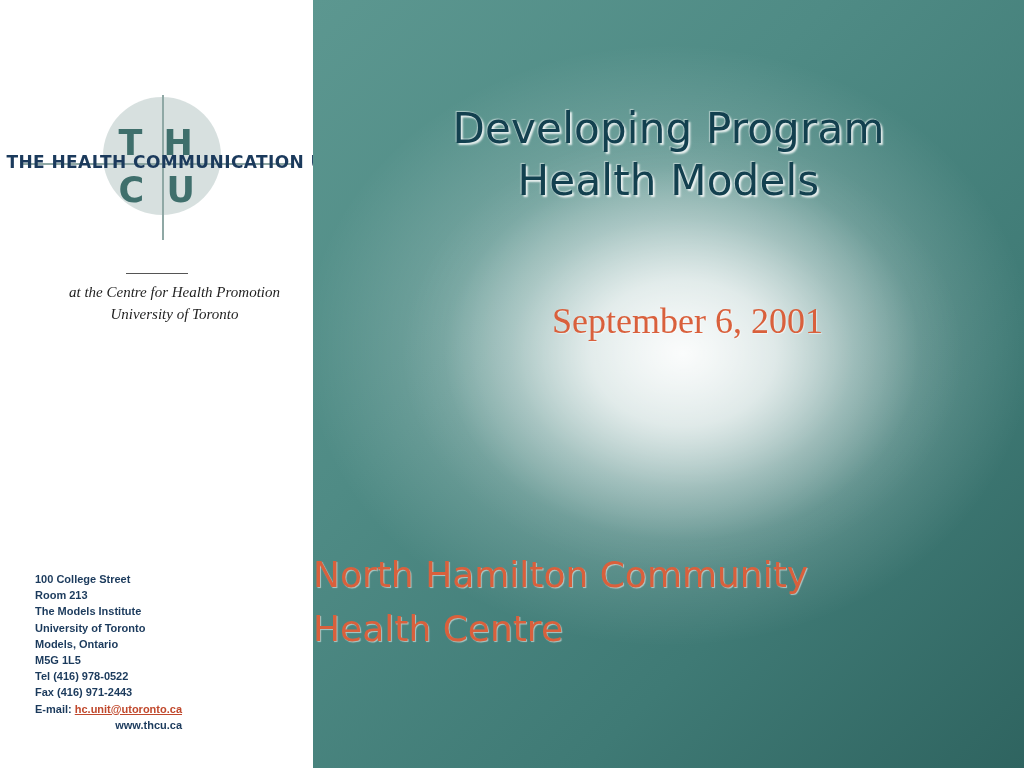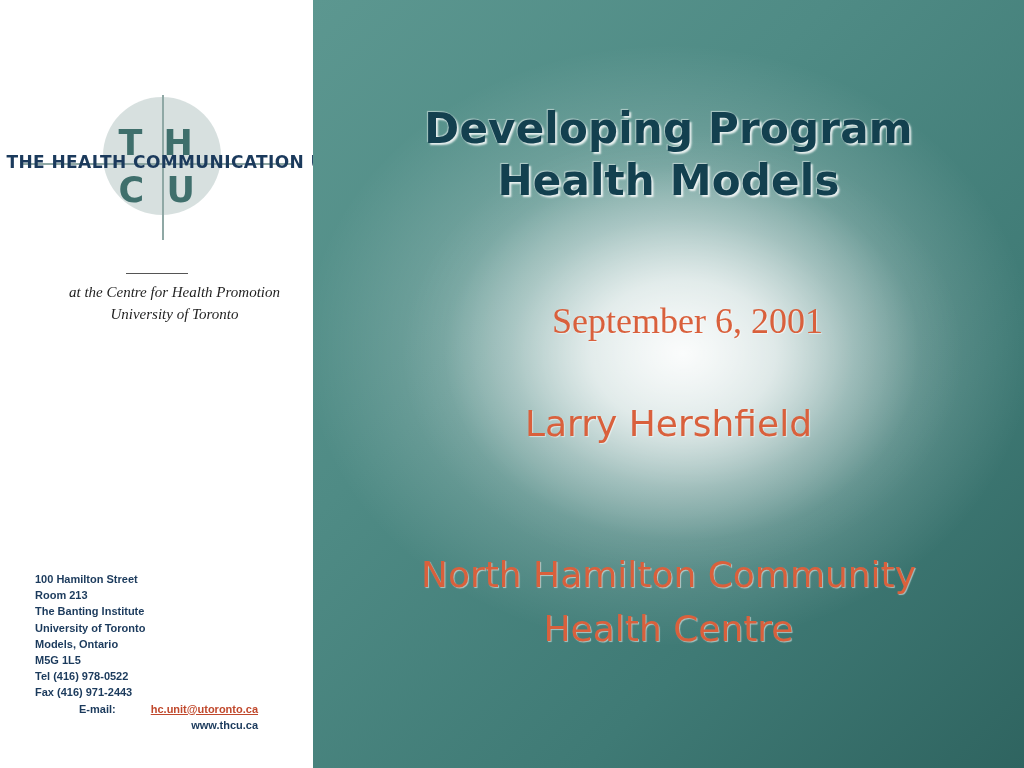--- a/index.html
+++ b/index.html
@@ -128,25 +128,24 @@
   .address {
     position: absolute;
     left: 35px;
     top: 571px;
     font-family: "Liberation Sans", sans-serif;
     font-size: 11px;
     font-weight: bold;
     color: #1b3a5c;
     line-height: 16.2px;
   }
-  .address .email-label { color: #1b3a5c; margin-left: 44px; }
+  .address .email-label { color: #1b3a5c; }
   .address .email-link {
     color: #c0482c;
     text-decoration: underline;
-    margin-left: 32px;
   }
   .address .www { color: #1b3a5c; text-align: right; }
 
   
   .right-panel {
     position: absolute;
     left: 313px;
     top: 0;
     width: 711px;
     height: 768px;
@@ -170,21 +169,21 @@
     height: 768px;
   }
 
   .slide-title {
     position: absolute;
     left: 0;
     top: 103px;
     width: 711px;
     text-align: center;
     font-family: "DejaVu Sans", sans-serif;
-    font-weight: bold;
+    font-weight: normal;
     font-size: 42px;
     line-height: 52px;
     color: #13404f;
     text-shadow: 2px 2px 2px rgba(255,255,255,0.85), -1px -1px 1px rgba(255,255,255,0.5);
     letter-spacing: 0.2px;
   }
 
   .slide-date {
     position: absolute;
     left: 0;
@@ -211,21 +210,21 @@
     line-height: 64px;
     color: #d9603c;
     text-shadow: 1px 1px 1px rgba(255,255,255,0.55);
   }
 
   .venue {
     position: absolute;
     left: 0;
     top: 548px;
     width: 711px;
-    text-align: center;
+    text-align: left;
     font-family: "DejaVu Sans", sans-serif;
     font-size: 36px;
     line-height: 54px;
     color: #d9603c;
     text-shadow: 1px 1px 1px rgba(255,255,255,0.55);
   }
 </style>
 </head>
 <body>
 
@@ -249,23 +248,23 @@
 
       <div class="logo-divider"></div>
 
       <div class="logo-sub">
         <div>at the Centre for Health Promotion</div>
         <div>University of Toronto</div>
       </div>
     </div>
 
     <div class="address">
-      <div>100 Hamilton Street</div>
+      <div>100 College Street</div>
       <div>Room 213</div>
-      <div>The Banting Institute</div>
+      <div>The Models Institute</div>
       <div>University of Toronto</div>
       <div>Models, Ontario</div>
       <div>M5G 1L5</div>
       <div>Tel (416) 978-0522</div>
       <div>Fax (416) 971-2443</div>
       <div>
         <span class="email-label">E-mail: </span><a class="email-link" href="#">hc.unit@utoronto.ca</a>
       </div>
       <div class="www">www.thcu.ca</div>
     </div>
@@ -275,21 +274,20 @@
     <div class="right-content">
 
       <div class="slide-title">
         <div>Developing Program</div>
         <div>Health Models</div>
       </div>
 
       <div class="slide-date">September 6, 2001</div>
 
       <div class="presenters">
-        <div class="presenter">Larry Hershfield</div>
       </div>
 
       <div class="venue">
         <div>North Hamilton Community</div>
         <div>Health Centre</div>
       </div>
 
     </div>
   </div>
 

